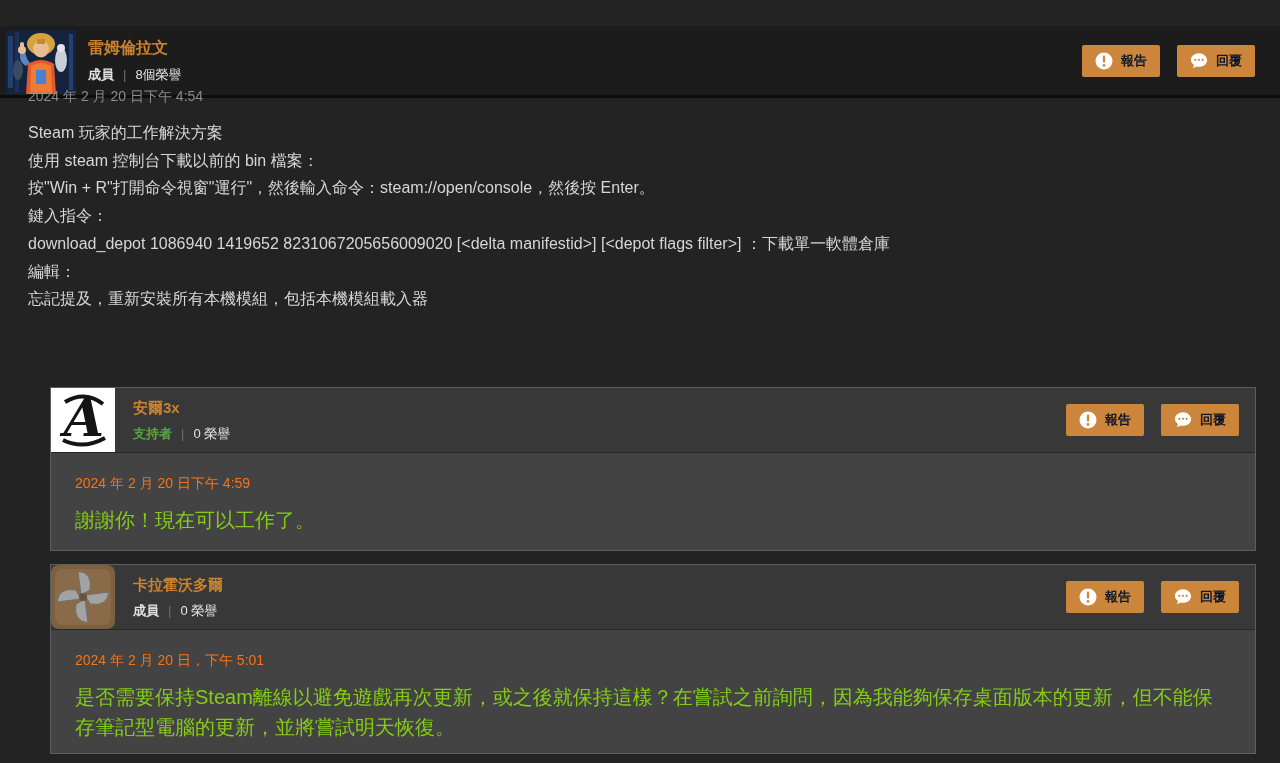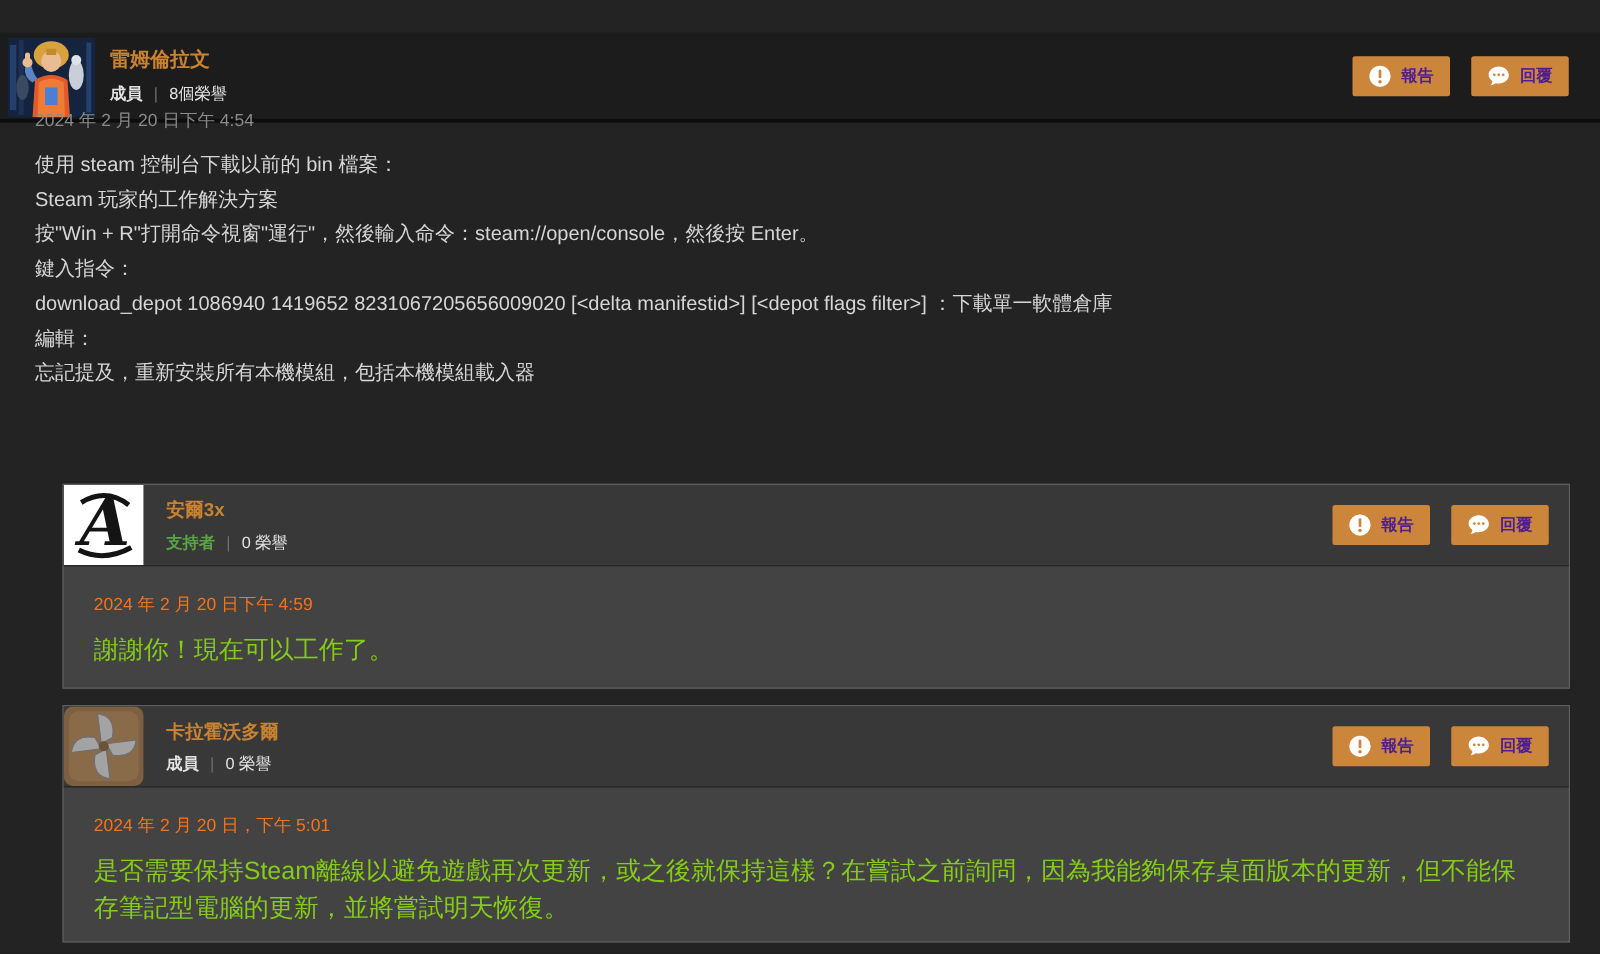--- a/index.html
+++ b/index.html
@@ -20,21 +20,21 @@
   .id-block{position:absolute;left:88px;top:12px;}
   .username{color:#c9822f;font-size:16px;font-weight:bold;text-decoration:none;display:block;cursor:pointer;}
   .meta{margin-top:7px;font-size:13px;color:#e3e3e3;font-weight:bold;}
   .meta .sep{color:#6f6f6f;margin:0 9px;font-weight:normal;}
   .meta .kudos{font-weight:normal;color:#e3e3e3;}
   .role-supporter{color:#57a641 !important;}
   .actions{position:absolute;right:25px;top:50%;transform:translateY(-50%);display:flex;gap:17px;}
   .btn{
     display:inline-flex;align-items:center;gap:8px;
     background:#cc863c;border:none;border-radius:2px;
-    color:#4c1d95;font-weight:bold;font-size:13px;
+    color:#0f172a;font-weight:bold;font-size:13px;
     height:32px;padding:0 13px;cursor:pointer;
     font-family:inherit;
   }
   .btn svg{display:block;}
   
   .post-body{position:absolute;left:28px;top:88px;right:28px;}
   .date{color:#8b8b8b;font-size:14px;margin-bottom:13px;}
   .post-line{color:#d6d6d6;font-size:16px;line-height:27.7px;white-space:nowrap;}
   
   .reply{
@@ -106,22 +106,22 @@
             <circle cx="12.6" cy="7.8" r="1.1" fill="#cc863c"></circle>
           </svg>
       </span>
       <span>回覆</span>
     </button>
   </div>
 </header>
 
 <main class="post-body">
   <div class="date">2024 年 2 月 20 日下午 4:54</div>
+  <div class="post-line">Steam 玩家的工作解決方案</div>
   <div class="post-line">使用 steam 控制台下載以前的 bin 檔案：</div>
-  <div class="post-line">Steam 玩家的工作解決方案</div>
   <div class="post-line">按"Win + R"打開命令視窗"運行"，然後輸入命令：steam://open/console，然後按 Enter。</div>
   <div class="post-line">鍵入指令：</div>
   <div class="post-line">download_depot 1086940 1419652 8231067205656009020 [&lt;delta manifestid&gt;] [&lt;depot flags filter&gt;] ：下載單一軟體倉庫</div>
   <div class="post-line">編輯：</div>
   <div class="post-line">忘記提及，重新安裝所有本機模組，包括本機模組載入器</div>
 </main>
 
 <section class="reply reply-1">
   <div class="reply-header">
     <div class="avatar-sm">

